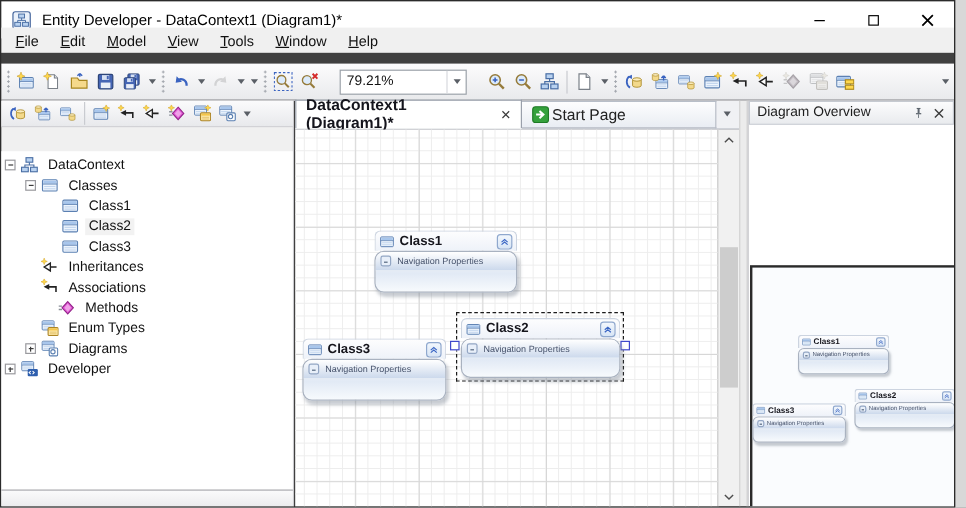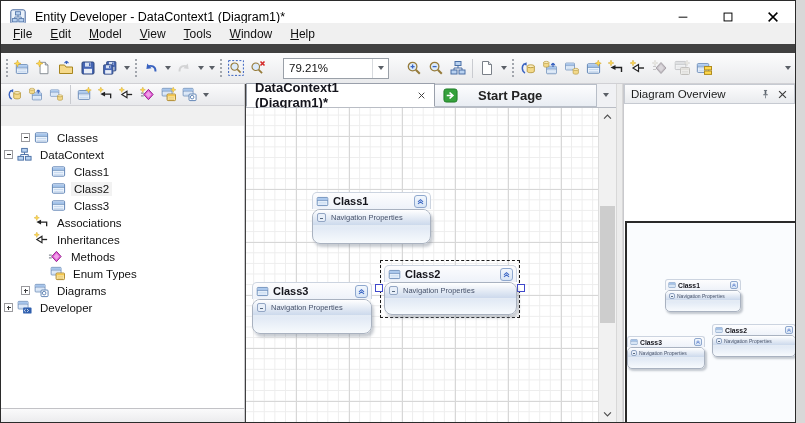--- a/index.html
+++ b/index.html
@@ -57,21 +57,21 @@
   .tlabel { padding:1px 3px; }
   .tlabel.hl { background:#f2f2f2; }
   .explorer-bottom { position:absolute; left:0; right:0; bottom:0; height:14px; background:linear-gradient(#fafafb,#ececee); border-top:1px solid #c2c2c6; }
 
   
   .tabstrip { position:absolute; left:245px; top:83px; width:370px; height:24px; background:#f0f1f4; border-bottom:1px solid #b9bdc5; display:flex; align-items:flex-end; }
   .tab { display:flex; align-items:center; height:24px; padding:0 8px; font-size:13px; border:1px solid #9aa0ab; }
   .tab.active { background:#fff; border-bottom:1px solid #fff; font-weight:bold; color:#14141c; }
   .tab.active .tab-close { margin-left:9px; }
   .tab-close svg { width:9px; height:9px; }
-  .tab.inactive { background:linear-gradient(#fdfdfe,#e9edf3); border:1px solid #b8bec8; border-left:none; height:23px; font-weight:bold; color:#222; gap:20px; width:168px; }
+  .tab.inactive { background:linear-gradient(#fdfdfe,#e9edf3); border:1px solid #b8bec8; border-left:none; height:23px; font-weight:normal; color:#222; gap:2px; width:168px; }
   .tab.inactive svg { width:15px; height:15px; }
   .strip-dd { margin-left:auto; width:20px; height:24px; display:flex; align-items:center; justify-content:center; }
 
   
   .canvas { position:absolute; left:245px; top:107px; width:352px; bottom:0; background-color:#fff; overflow:hidden;
     background-image:
       linear-gradient(to right, #d7d7d7 1px, transparent 1px),
       linear-gradient(to bottom, #d7d7d7 1px, transparent 1px),
       linear-gradient(to right, #ededed 1px, transparent 1px),
       linear-gradient(to bottom, #ededed 1px, transparent 1px);
@@ -530,71 +530,71 @@
       <span class="tbtn">
           <svg>
             <use href="#i-diagram"></use>
           </svg>
         </span>
       <span class="ddbtn">
           <span class="dd"></span>
         </span>
     </div>
     <div class="tree">
+      <div class="trow" style="padding-left:3px">
+        <span class="texp"></span>
+        <svg class="tic">
+            <use href="#i-orgchart"></use>
+          </svg>
+        <span class="tlabel">DataContext</span>
+      </div>
       <div class="trow" style="padding-left:20px">
         <span class="texp"></span>
         <svg class="tic">
             <use href="#i-win"></use>
           </svg>
         <span class="tlabel">Classes</span>
       </div>
-      <div class="trow" style="padding-left:3px">
-        <span class="texp"></span>
-        <svg class="tic">
-            <use href="#i-orgchart"></use>
-          </svg>
-        <span class="tlabel">DataContext</span>
-      </div>
       <div class="trow" style="padding-left:50px">
         <svg class="tic">
             <use href="#i-win"></use>
           </svg>
         <span class="tlabel">Class1</span>
       </div>
       <div class="trow" style="padding-left:50px">
         <svg class="tic">
             <use href="#i-win"></use>
           </svg>
         <span class="tlabel hl">Class2</span>
       </div>
       <div class="trow" style="padding-left:50px">
         <svg class="tic">
             <use href="#i-win"></use>
           </svg>
         <span class="tlabel">Class3</span>
       </div>
       <div class="trow" style="padding-left:33px">
         <svg class="tic">
+            <use href="#i-inherit"></use>
+          </svg>
+        <span class="tlabel">Inheritances</span>
+      </div>
+      <div class="trow" style="padding-left:33px">
+        <svg class="tic">
             <use href="#i-assoc"></use>
           </svg>
         <span class="tlabel">Associations</span>
       </div>
+      <div class="trow" style="padding-left:47px">
+        <svg class="tic">
+            <use href="#i-method"></use>
+          </svg>
+        <span class="tlabel">Methods</span>
+      </div>
       <div class="trow" style="padding-left:33px">
-        <svg class="tic">
-            <use href="#i-inherit"></use>
-          </svg>
-        <span class="tlabel">Inheritances</span>
-      </div>
-      <div class="trow" style="padding-left:47px">
-        <svg class="tic">
-            <use href="#i-method"></use>
-          </svg>
-        <span class="tlabel">Methods</span>
-      </div>
-      <div class="trow" style="padding-left:49px">
         <svg class="tic">
             <use href="#i-enum"></use>
           </svg>
         <span class="tlabel">Enum Types</span>
       </div>
       <div class="trow" style="padding-left:20px">
         <span class="texp plus"></span>
         <svg class="tic">
             <use href="#i-diagram"></use>
           </svg>

